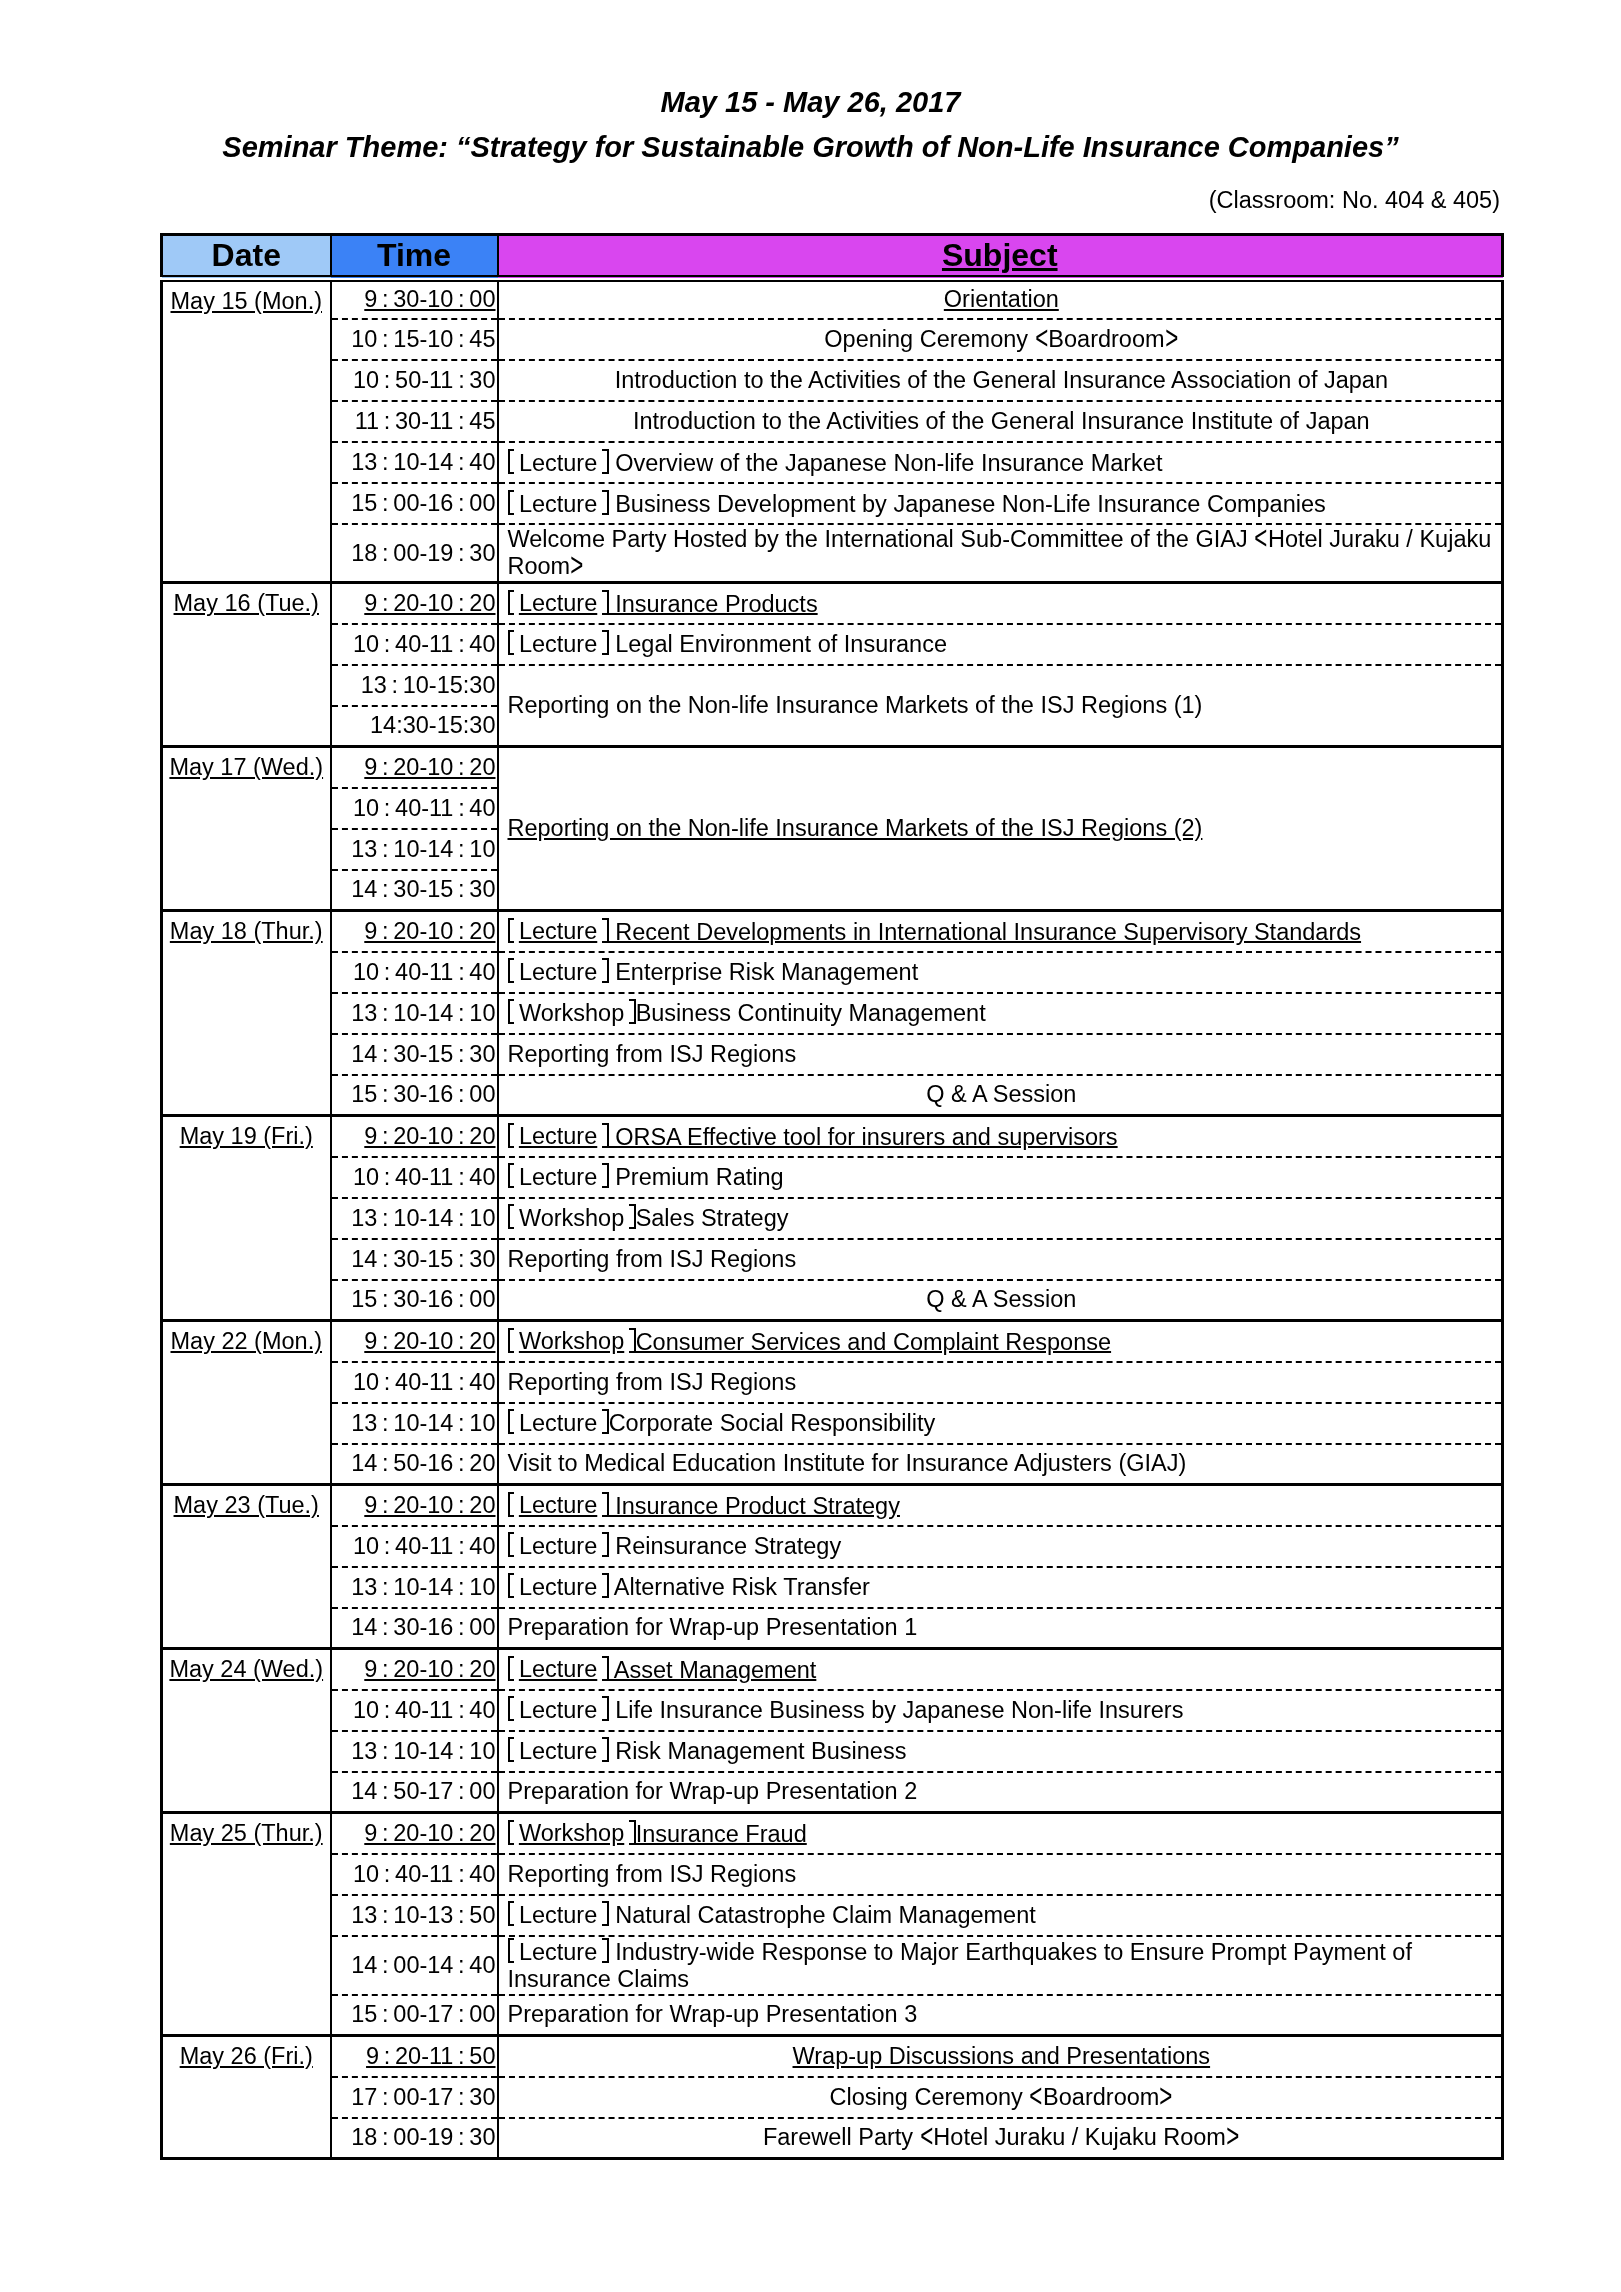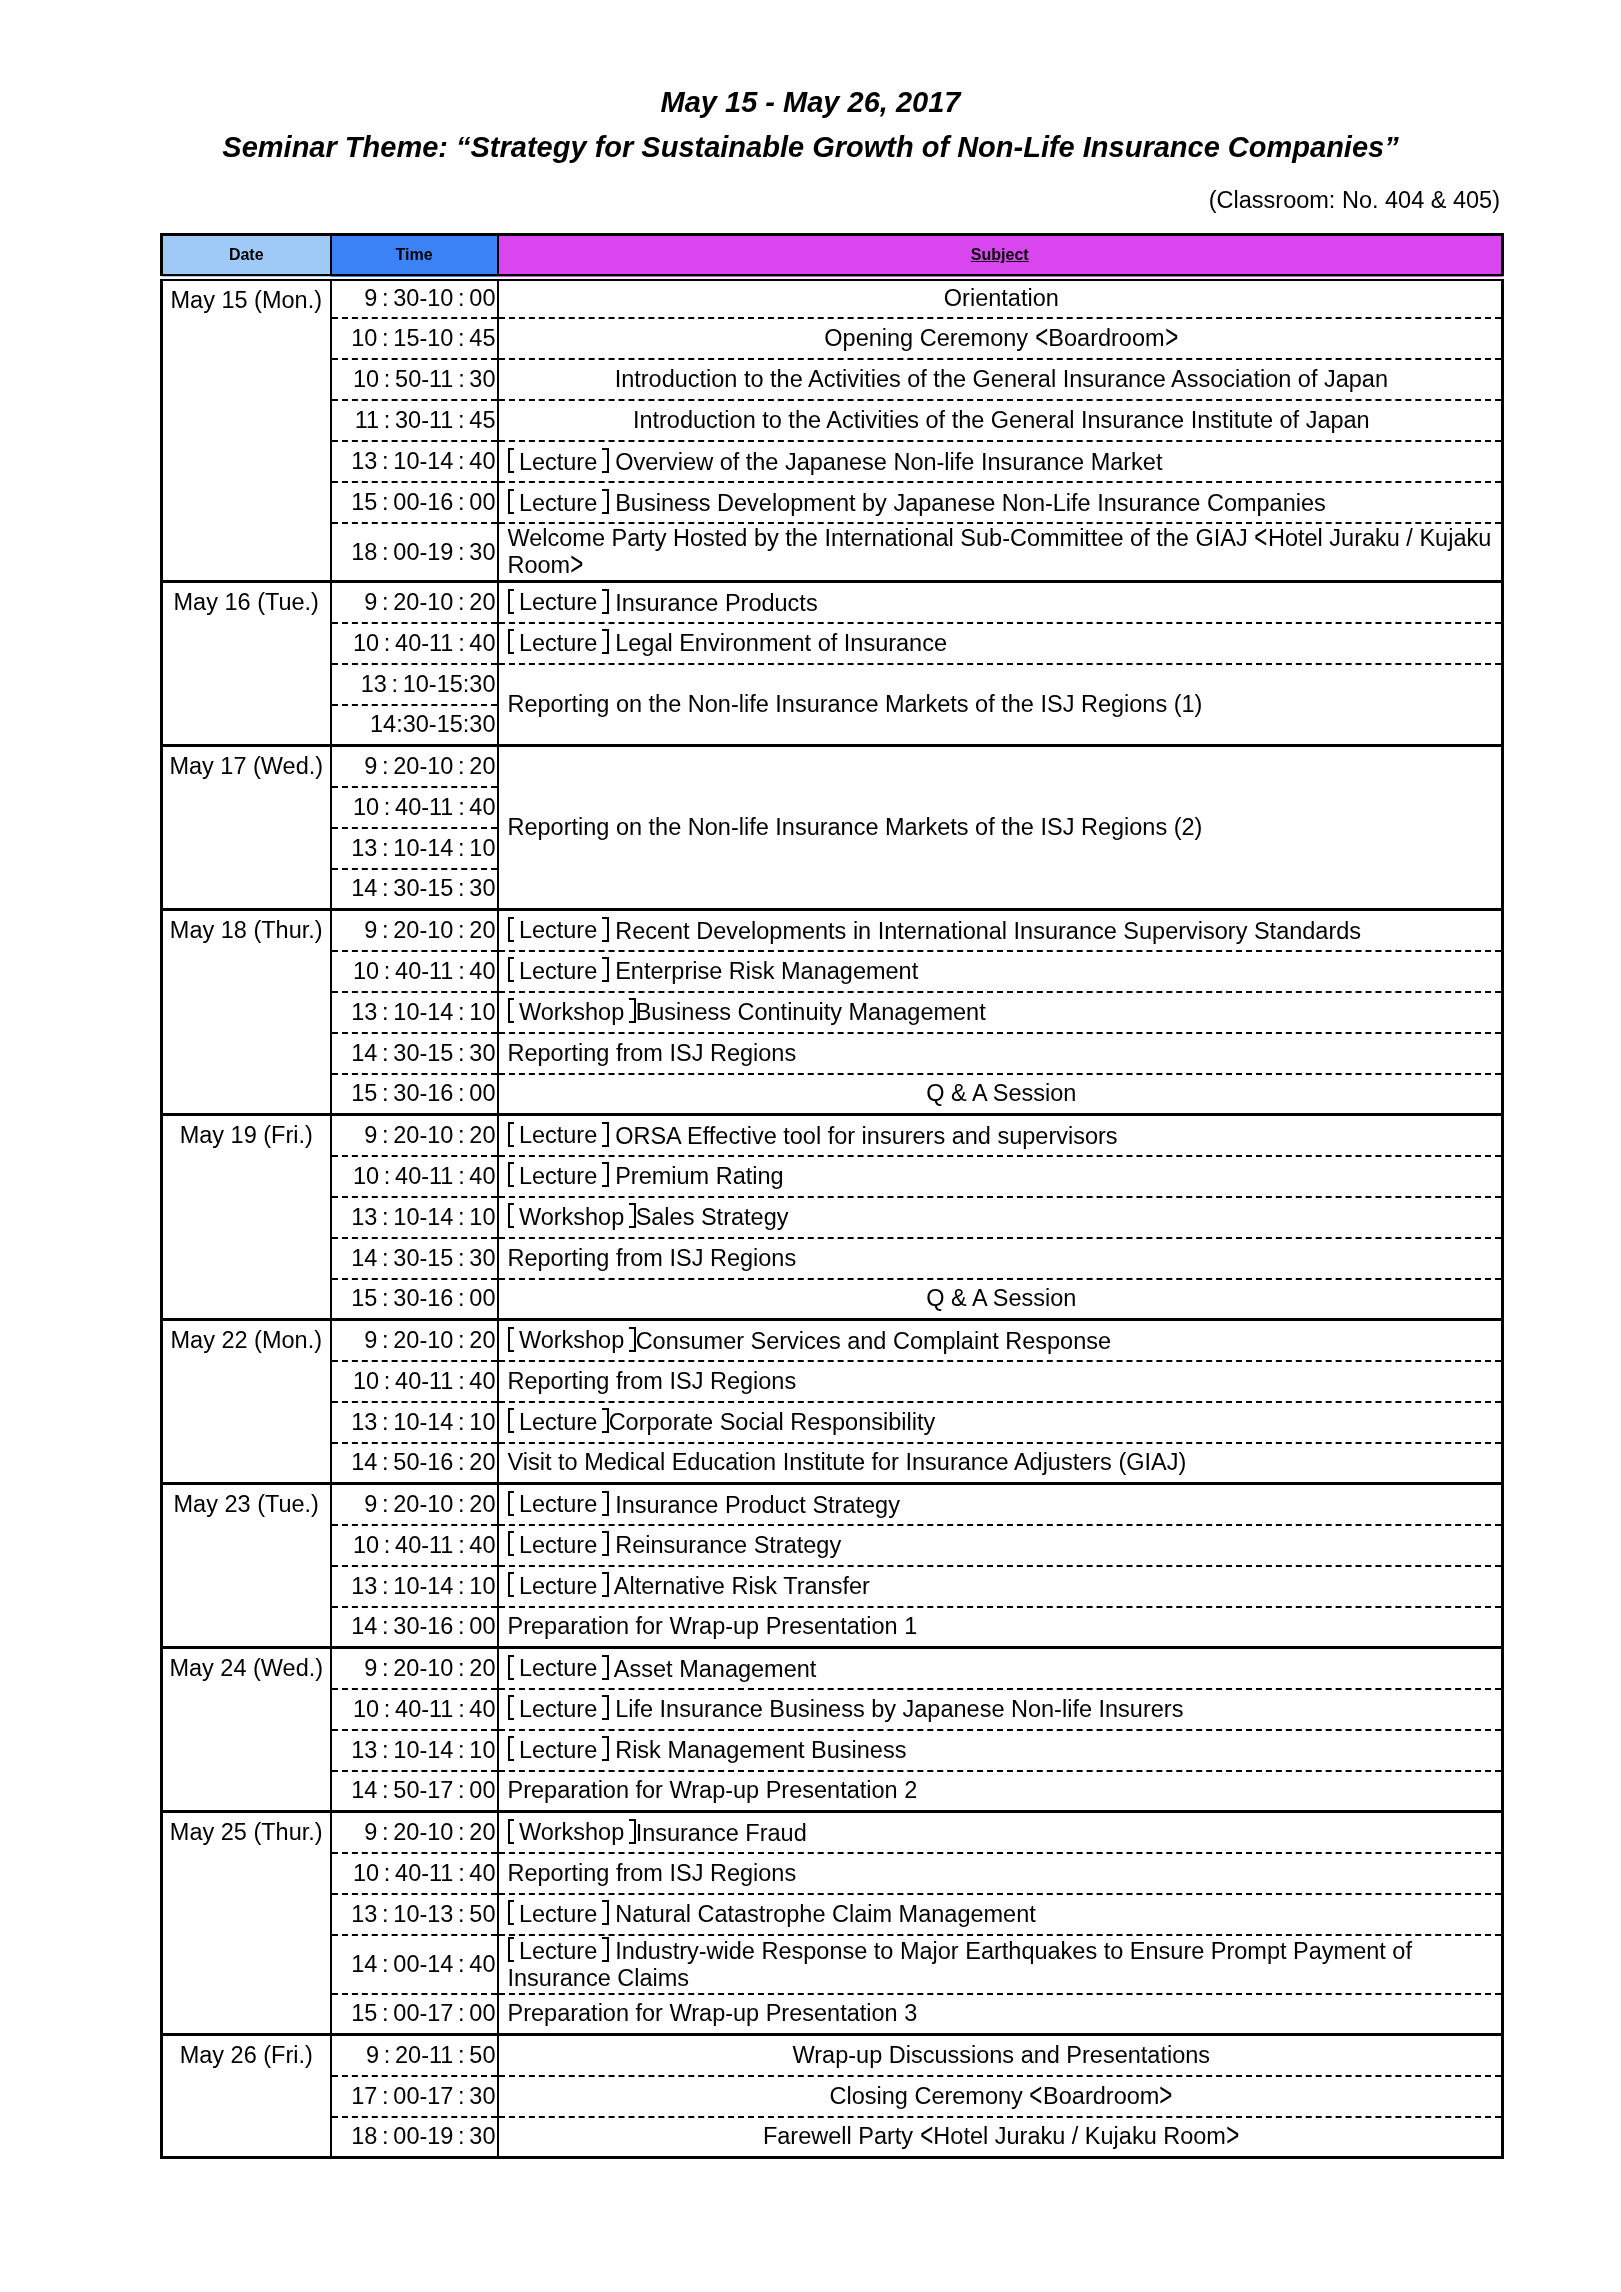--- a/index.html
+++ b/index.html
@@ -35,35 +35,35 @@
 
   table.program {
     border-collapse: collapse;
     table-layout: fixed;
     width: 1340px;
     border: 3.9px solid #000;
   }
   table.program th {
     border: 2.9px solid #000;
     border-bottom: 7.8px double #000;
-    font-size: 16px;
+    font-size: 32px;
     font-weight: bold;
     text-align: center;
     vertical-align: middle;
   }
   thead tr { height: 43px; }
   tbody tr { height: 41px; }
 
   table.program td {
     border-left: 2.9px solid #000;
     border-right: 2.9px solid #000;
     border-top: 2.5px dashed #000;
     font-size: 23.5px;
   }
-  tbody tr.group-start > td { border-top: 3.9px solid #000; }
+  tbody tr.group-start > td { border-top: 3.9px solid #000; text-decoration: underline; }
 
   td.date-cell {
     text-align: center;
     vertical-align: top;
     padding-top: 5.9px;
     white-space: nowrap;
   }
   td.time-cell {
     text-align: right;
     vertical-align: middle;

